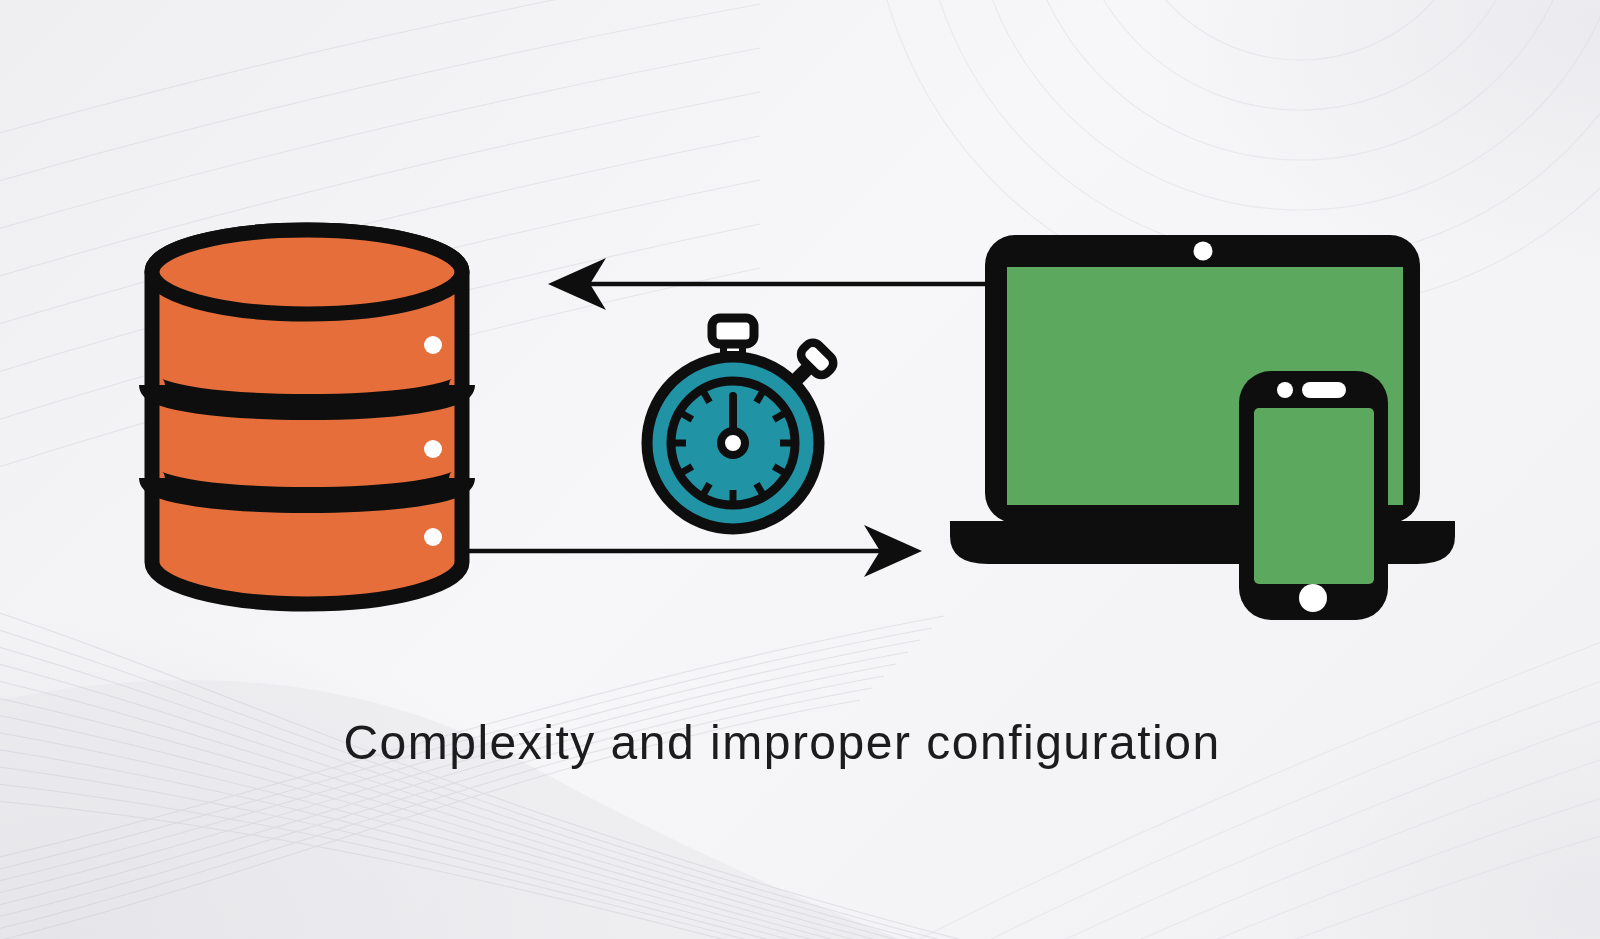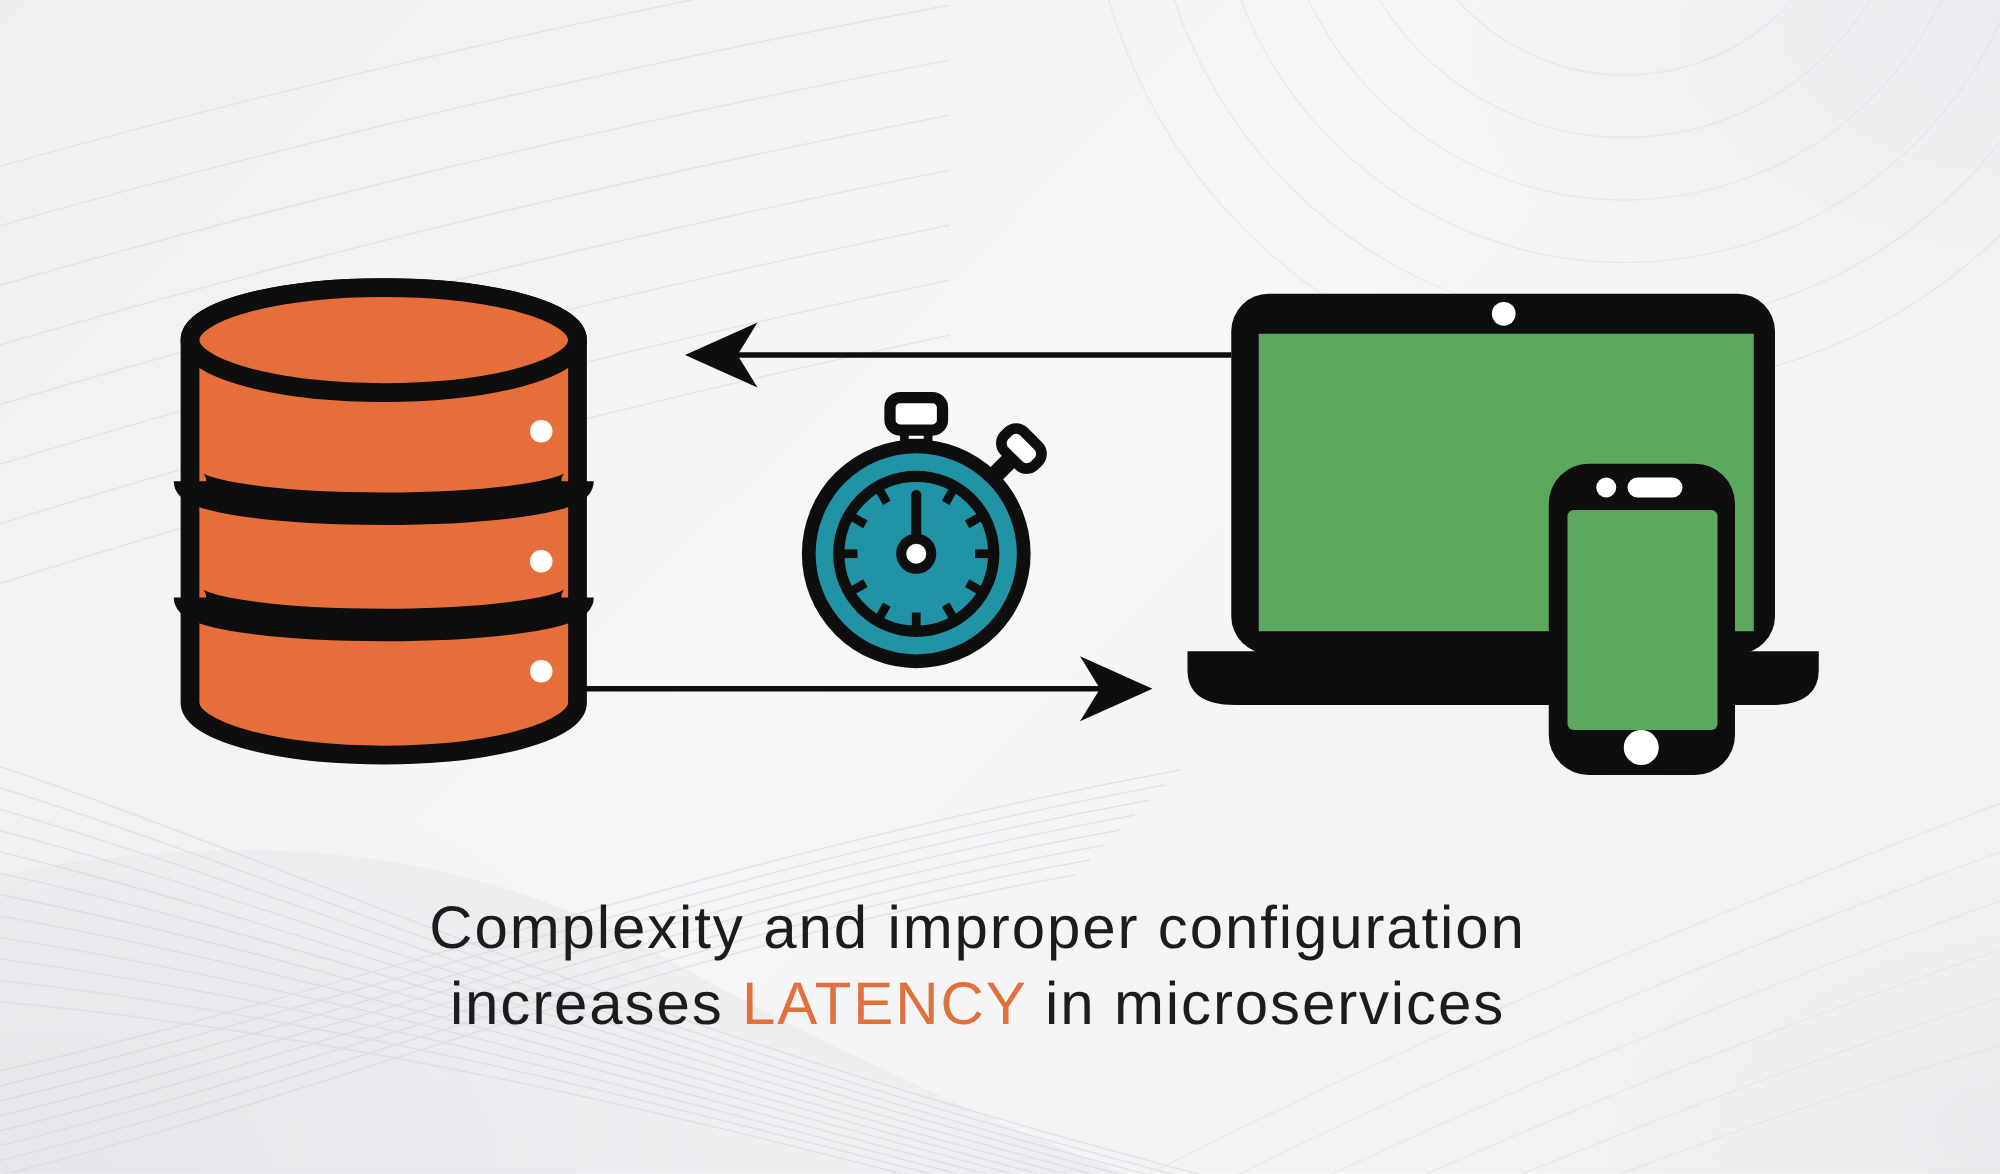--- a/index.html
+++ b/index.html
@@ -140,14 +140,13 @@
     <rect x="1239" y="371" width="149" height="249" rx="32" fill="#0E0E0E"></rect>
     <rect x="1254" y="408" width="120" height="176" rx="5" fill="#5CA85F"></rect>
     <circle cx="1285" cy="390" r="8" fill="#FFFFFF"></circle>
     <rect x="1302" y="382" width="44" height="16" rx="8" fill="#FFFFFF"></rect>
     <circle cx="1313" cy="598" r="14" fill="#FFFFFF"></circle>
   </g>
 </svg>
 
 <footer class="caption">
   <div>Complexity and improper configuration</div>
-  <div><span>increases </span><span class="hl">LATENCY</span><span> in microservices</span></div>
 </footer>
 
 </body></html>

